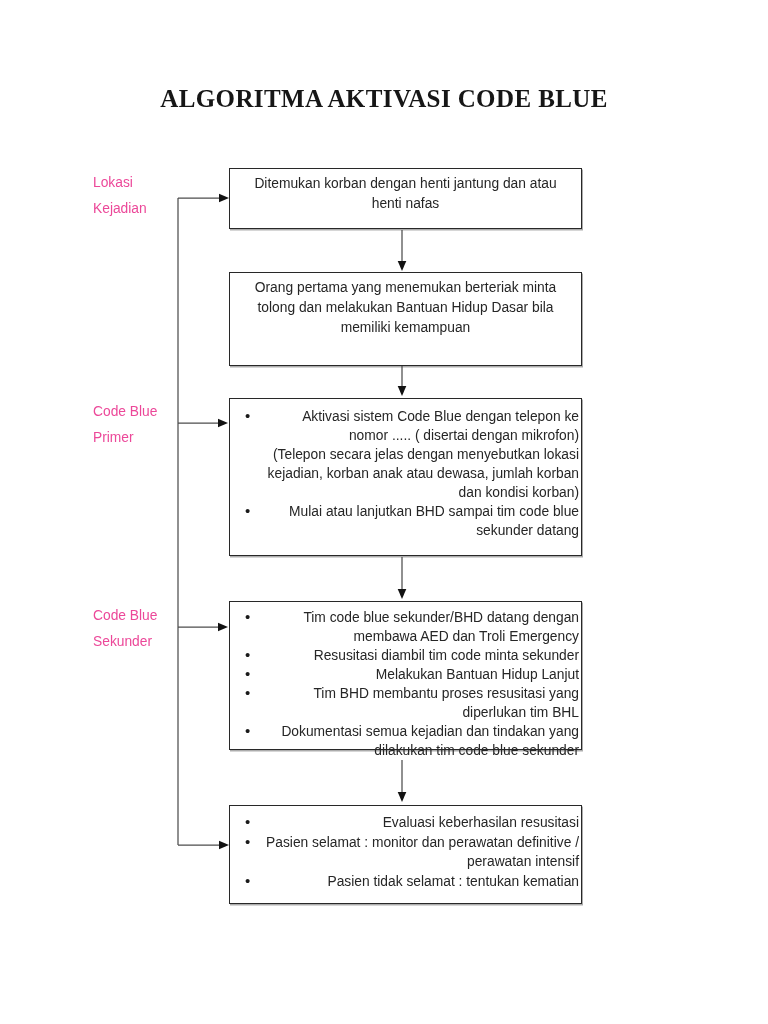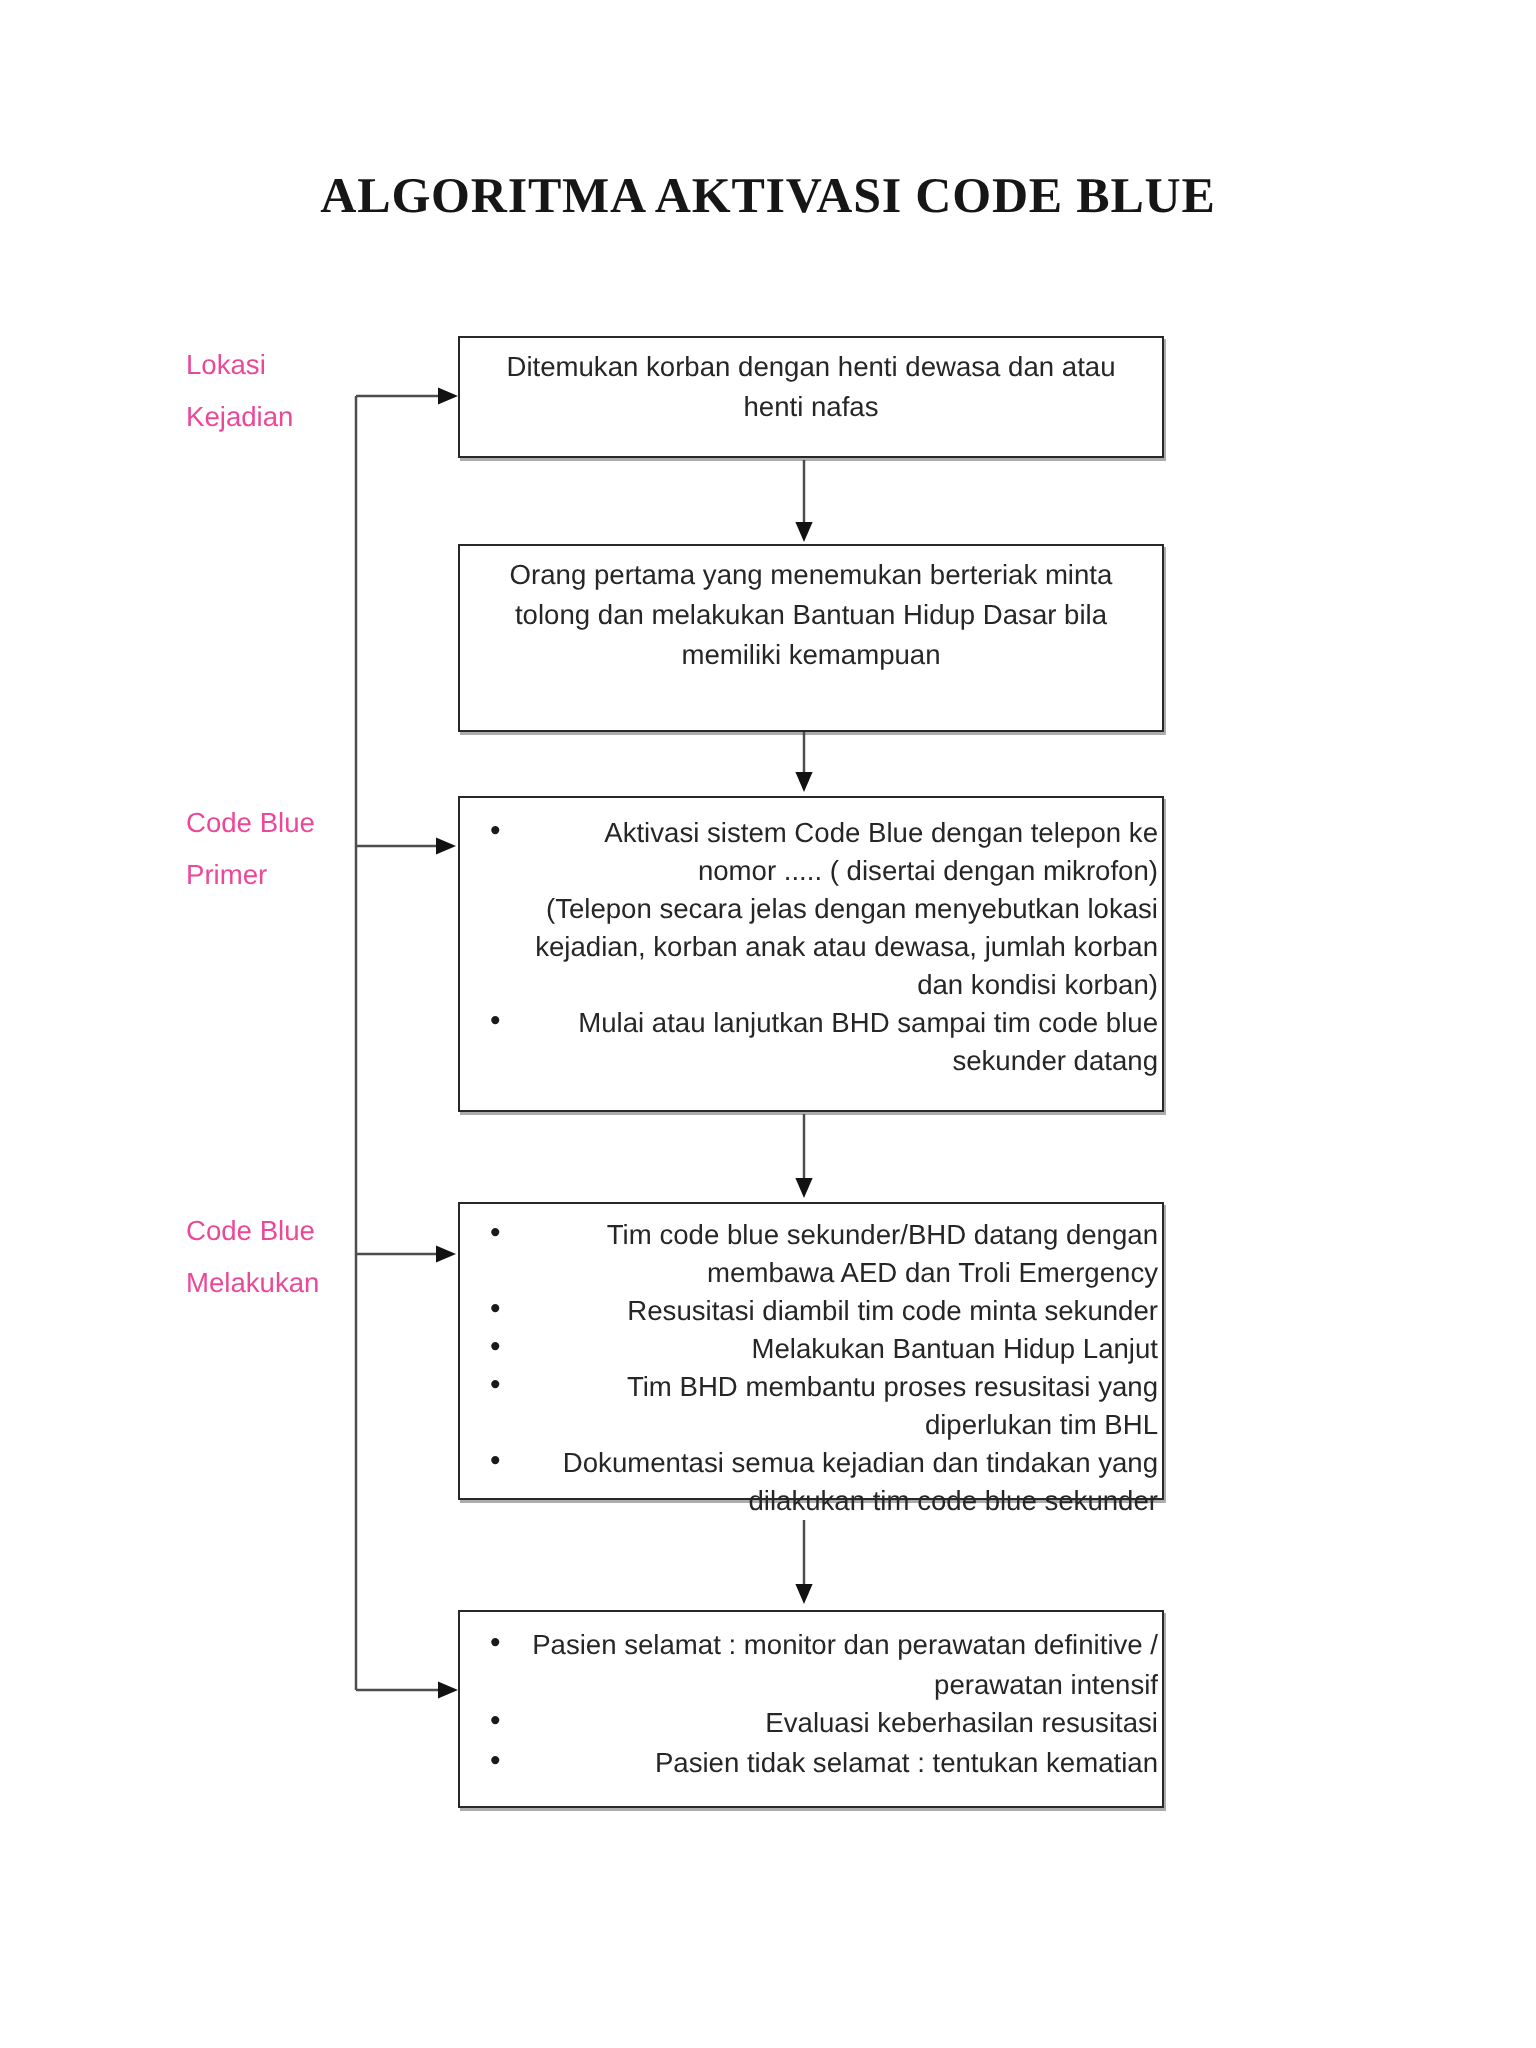--- a/index.html
+++ b/index.html
@@ -105,21 +105,21 @@
   <div class="phase-label pl-1">
     <div>Lokasi</div>
     <div>Kejadian</div>
   </div>
   <div class="phase-label pl-2">
     <div>Code Blue</div>
     <div>Primer</div>
   </div>
   <div class="phase-label pl-3">
     <div>Code Blue</div>
-    <div>Melakukan</div>
+    <div>Sekunder</div>
   </div>
 
   <svg class="connectors" width="768" height="1024" viewBox="0 0 768 1024">
 
     <line x1="178" y1="198" x2="178" y2="845"></line>
 
     <g>
       <line x1="178" y1="198" x2="219" y2="198"></line>
       <polygon points="229,198 219,193.7 219,202.3"></polygon>
     </g>
@@ -148,21 +148,21 @@
       <line x1="402" y1="557" x2="402" y2="590"></line>
       <polygon points="402,599 397.7,589 406.3,589"></polygon>
     </g>
     <g>
       <line x1="402" y1="760" x2="402" y2="793"></line>
       <polygon points="402,802 397.7,792 406.3,792"></polygon>
     </g>
   </svg>
 
   <div class="box box-1">
-    <div class="centered-text">Ditemukan korban dengan henti dewasa dan atau henti nafas</div>
+    <div class="centered-text">Ditemukan korban dengan henti jantung dan atau henti nafas</div>
   </div>
 
   <div class="box box-2">
     <div class="centered-text">Orang pertama yang menemukan berteriak minta tolong dan melakukan Bantuan Hidup Dasar bila memiliki kemampuan</div>
   </div>
 
   <div class="box box-3">
     <ul class="bullets">
       <li>Aktivasi sistem Code Blue dengan telepon ke nomor ..... ( disertai dengan mikrofon)
 (Telepon secara jelas dengan menyebutkan lokasi kejadian, korban anak atau dewasa, jumlah korban dan kondisi korban)</li>
@@ -175,19 +175,19 @@
       <li>Tim code blue sekunder/BHD datang dengan membawa AED dan Troli Emergency</li>
       <li>Resusitasi diambil tim code minta sekunder</li>
       <li>Melakukan Bantuan Hidup Lanjut</li>
       <li>Tim BHD membantu proses resusitasi yang diperlukan tim BHL</li>
       <li>Dokumentasi semua kejadian dan tindakan yang dilakukan tim code blue sekunder</li>
     </ul>
   </div>
 
   <div class="box box-5">
     <ul class="bullets">
+      <li>Evaluasi keberhasilan resusitasi</li>
       <li>Pasien selamat : monitor dan perawatan definitive / perawatan intensif</li>
-      <li>Evaluasi keberhasilan resusitasi</li>
       <li>Pasien tidak selamat : tentukan kematian</li>
     </ul>
   </div>
 
 </div>
 
 </body></html>

